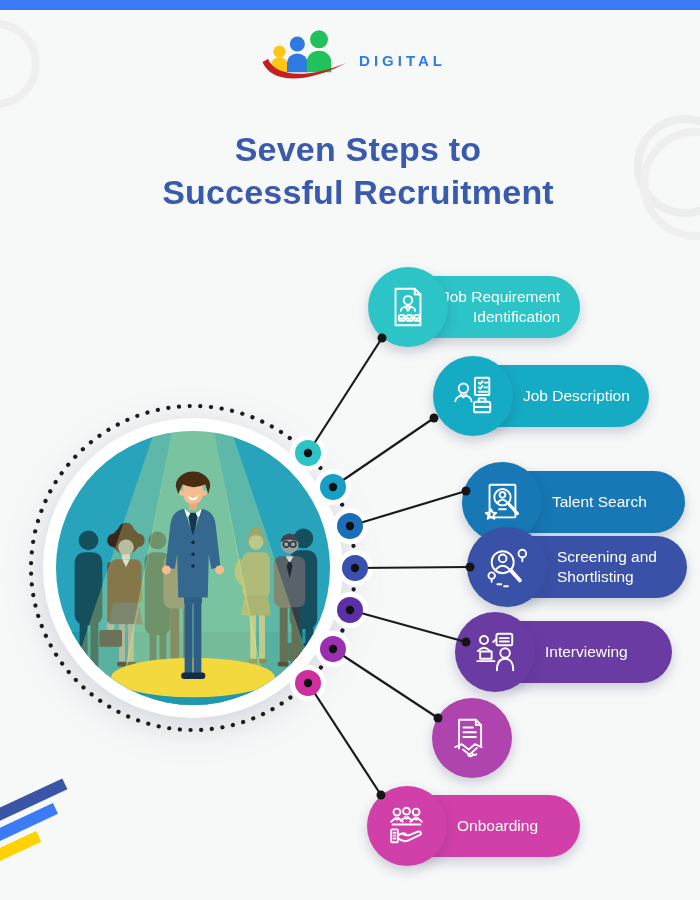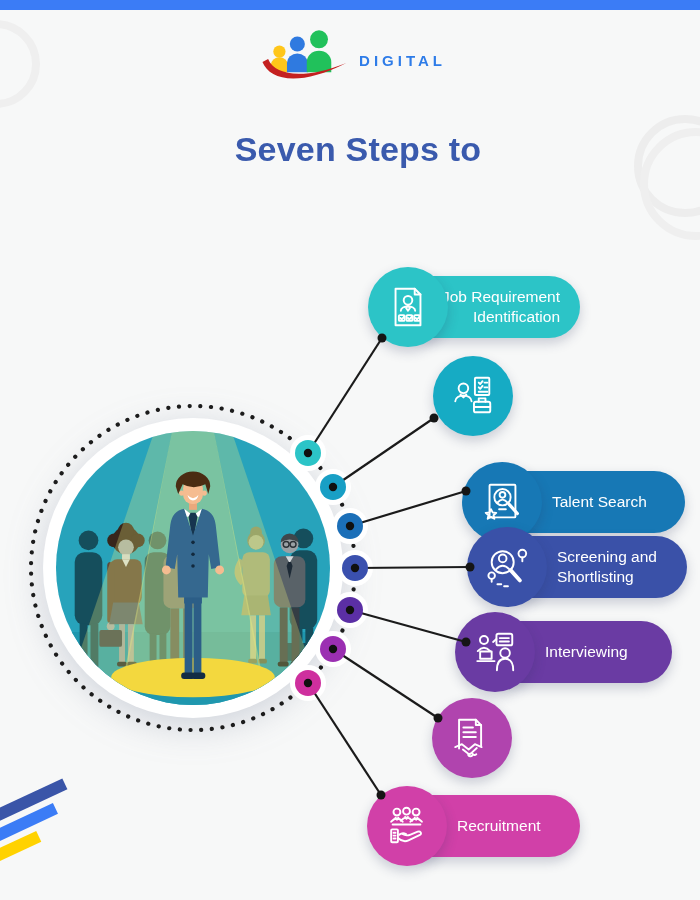--- a/index.html
+++ b/index.html
@@ -66,21 +66,21 @@
     <path d="M34 47 v-10 a11 10 0 0 1 22 0 v10 z" fill="#2f7ae0"></path>
     <circle cx="68" cy="12" r="9.5" fill="#21c15b"></circle>
     <path d="M55 47 v-11 a13 12 0 0 1 26 0 v11 z" fill="#21c15b"></path>
     <path d="M8 36 C 16 56, 48 62, 97 37 C 55 54, 22 52, 14 33 Z" fill="#c42020"></path>
   </svg>
   <div class="logo-text">
     <div class="logo-digital">DIGITAL</div>
   </div>
 </div>
 
-<h1 class="title"><span>Seven Steps to</span><br></h1>
+<h1 class="title"><span>Seven Steps to</span><br><span>Successful Recruitment</span></h1>
 
 <svg class="diagram under" viewBox="0 0 700 900">
   <circle class="halo-big" cx="193" cy="568" r="150" fill="#ffffff"></circle>
   <circle cx="193" cy="568" r="162" fill="none" stroke="#1c1c1c" stroke-width="4.2" stroke-dasharray="0.1 10.6" stroke-linecap="round"></circle>
   <g fill="#ffffff">
     <circle cx="308" cy="453" r="18"></circle>
       <circle cx="333" cy="487" r="18"></circle>
     <circle cx="350" cy="526" r="18"></circle>
       <circle cx="355" cy="568" r="18"></circle>
     <circle cx="350" cy="610" r="18"></circle>
@@ -221,20 +221,23 @@
         <path d="M16 35.5 l1.5 1.5 2.5 -3"></path>
       <rect x="22.5" y="32.5" width="6" height="6" rx="1"></rect>
         <path d="M24 35.5 l1.5 1.5 2.5 -3"></path>
       <rect x="30.5" y="32.5" width="6" height="6" rx="1"></rect>
         <path d="M32 35.5 l1.5 1.5 2.5 -3"></path>
     </svg>
   </div>
 </div>
 
 <div class="pill" style="left: 433px; top: 356px; width: 216px; --step-color: #16abc4;">
+  <div class="pill-body">
+      <span class="pill-label">Job Description</span>
+    </div>
   <div class="pill-circle">
     <svg class="pill-icon" viewBox="0 0 48 48">
       <circle cx="14" cy="16" r="5"></circle>
         <path d="M5.5 29.5 c0-8 17-8 17 0"></path>
         <path d="M11 22.5 l3 3 3 -3"></path>
       <rect x="26" y="5" width="15" height="18" rx="1"></rect>
       <path d="M30 10 l1.5 1.5 2.5 -3 M36 10 h3 M30 15 l1.5 1.5 2.5 -3 M36 15 h3 M30 19.5 h9"></path>
       <rect x="25" y="30" width="17" height="11" rx="2"></rect>
         <path d="M30 30 v-3.5 h7 v3.5 M25 35.5 h17"></path>
     </svg>
@@ -303,21 +306,21 @@
       <path d="M15 13 h10 M15 18 h13 M15 23 h13"></path>
       <path d="M6.5 33.5 l7 -3 7 5.5 6.5 -5.5 7 3"></path>
       <path d="M14.5 36 l5 4 a3 3 0 0 0 4 -.5 l5.5 -5"></path>
       <path d="M20 41.5 a2.6 2.6 0 0 0 4.4 .6 M24.5 40.5 a2.4 2.4 0 0 0 4 .4"></path>
     </svg>
   </div>
 </div>
 
 <div class="pill" style="left: 367px; top: 786px; width: 213px; --step-color: #d140a8;">
   <div class="pill-body">
-      <span class="pill-label">Recruitment</span>
+      <span class="pill-label">Onboarding</span>
     </div>
   <div class="pill-circle">
     <svg class="pill-icon" viewBox="0 0 48 48">
       <circle cx="13.5" cy="9.5" r="3.6"></circle>
         <circle cx="23.5" cy="8.5" r="3.6"></circle>
         <circle cx="33.5" cy="9.5" r="3.6"></circle>
       <path d="M7.5 19.5 q6 -6.5 12 0 M17.5 18.5 q6 -6.5 12 0 M27.5 19.5 q6 -6.5 12 0"></path>
       <path d="M12 15.5 l1.5 2 1.5 -2 M22 14.5 l1.5 2 1.5 -2 M32 15.5 l1.5 2 1.5 -2"></path>
       <path d="M9 22.5 h29"></path>
       <rect x="7.5" y="27.5" width="7" height="13.5" rx="1"></rect>

